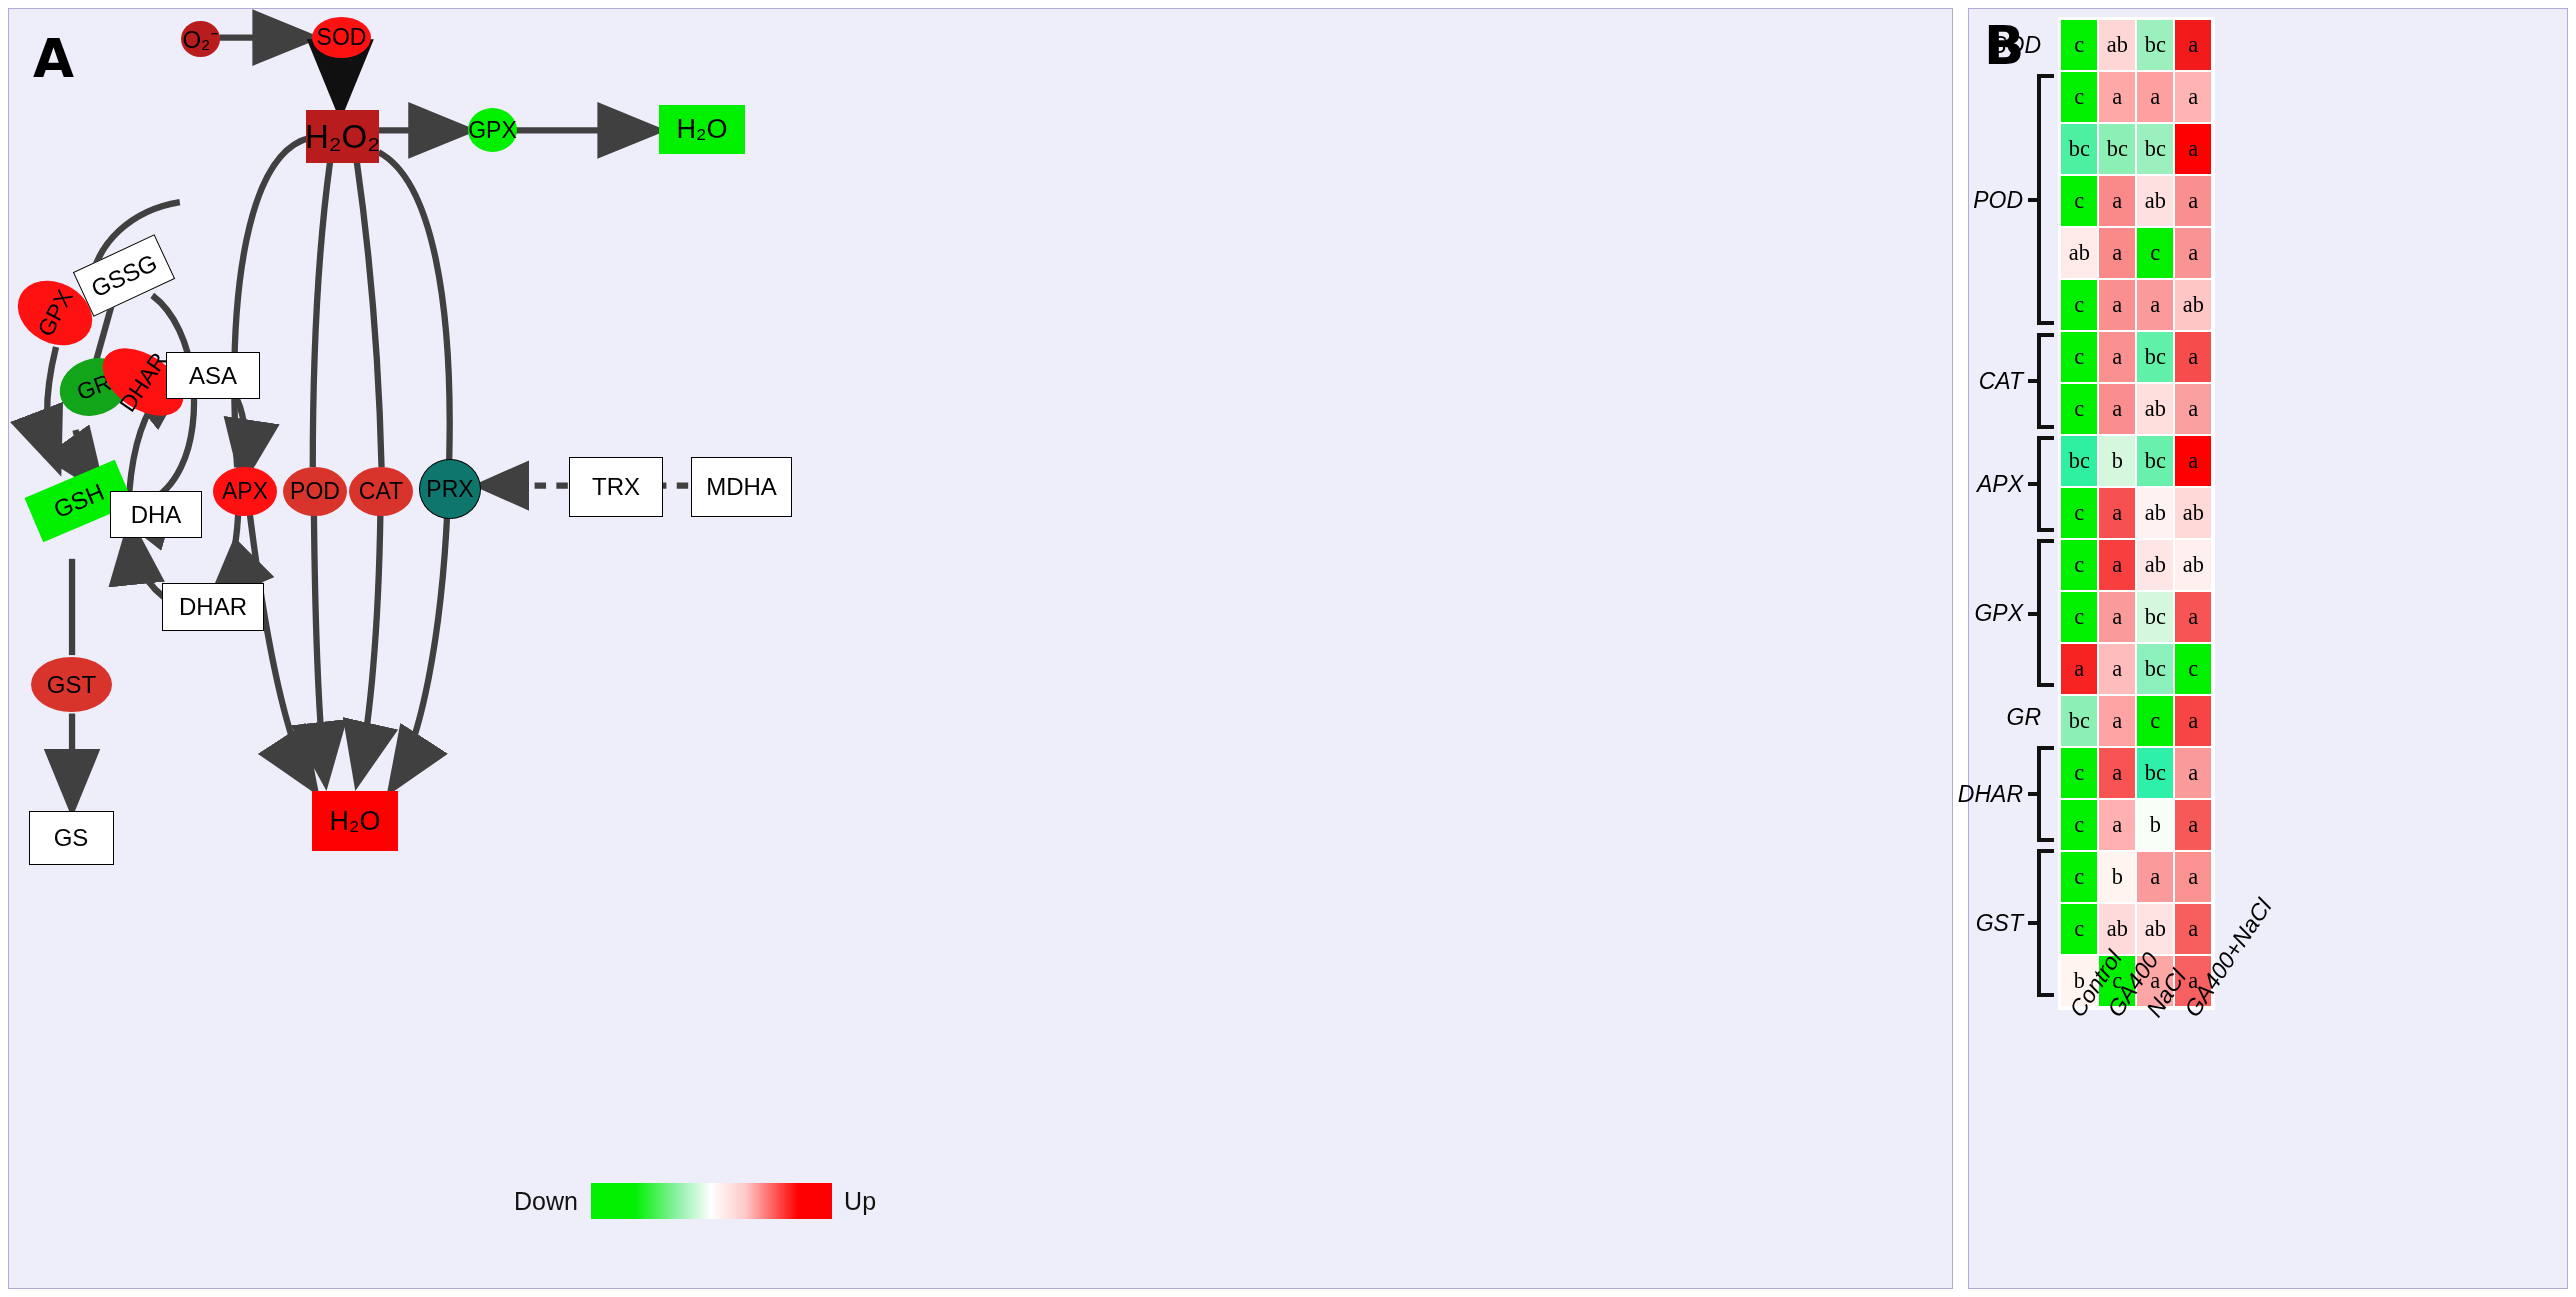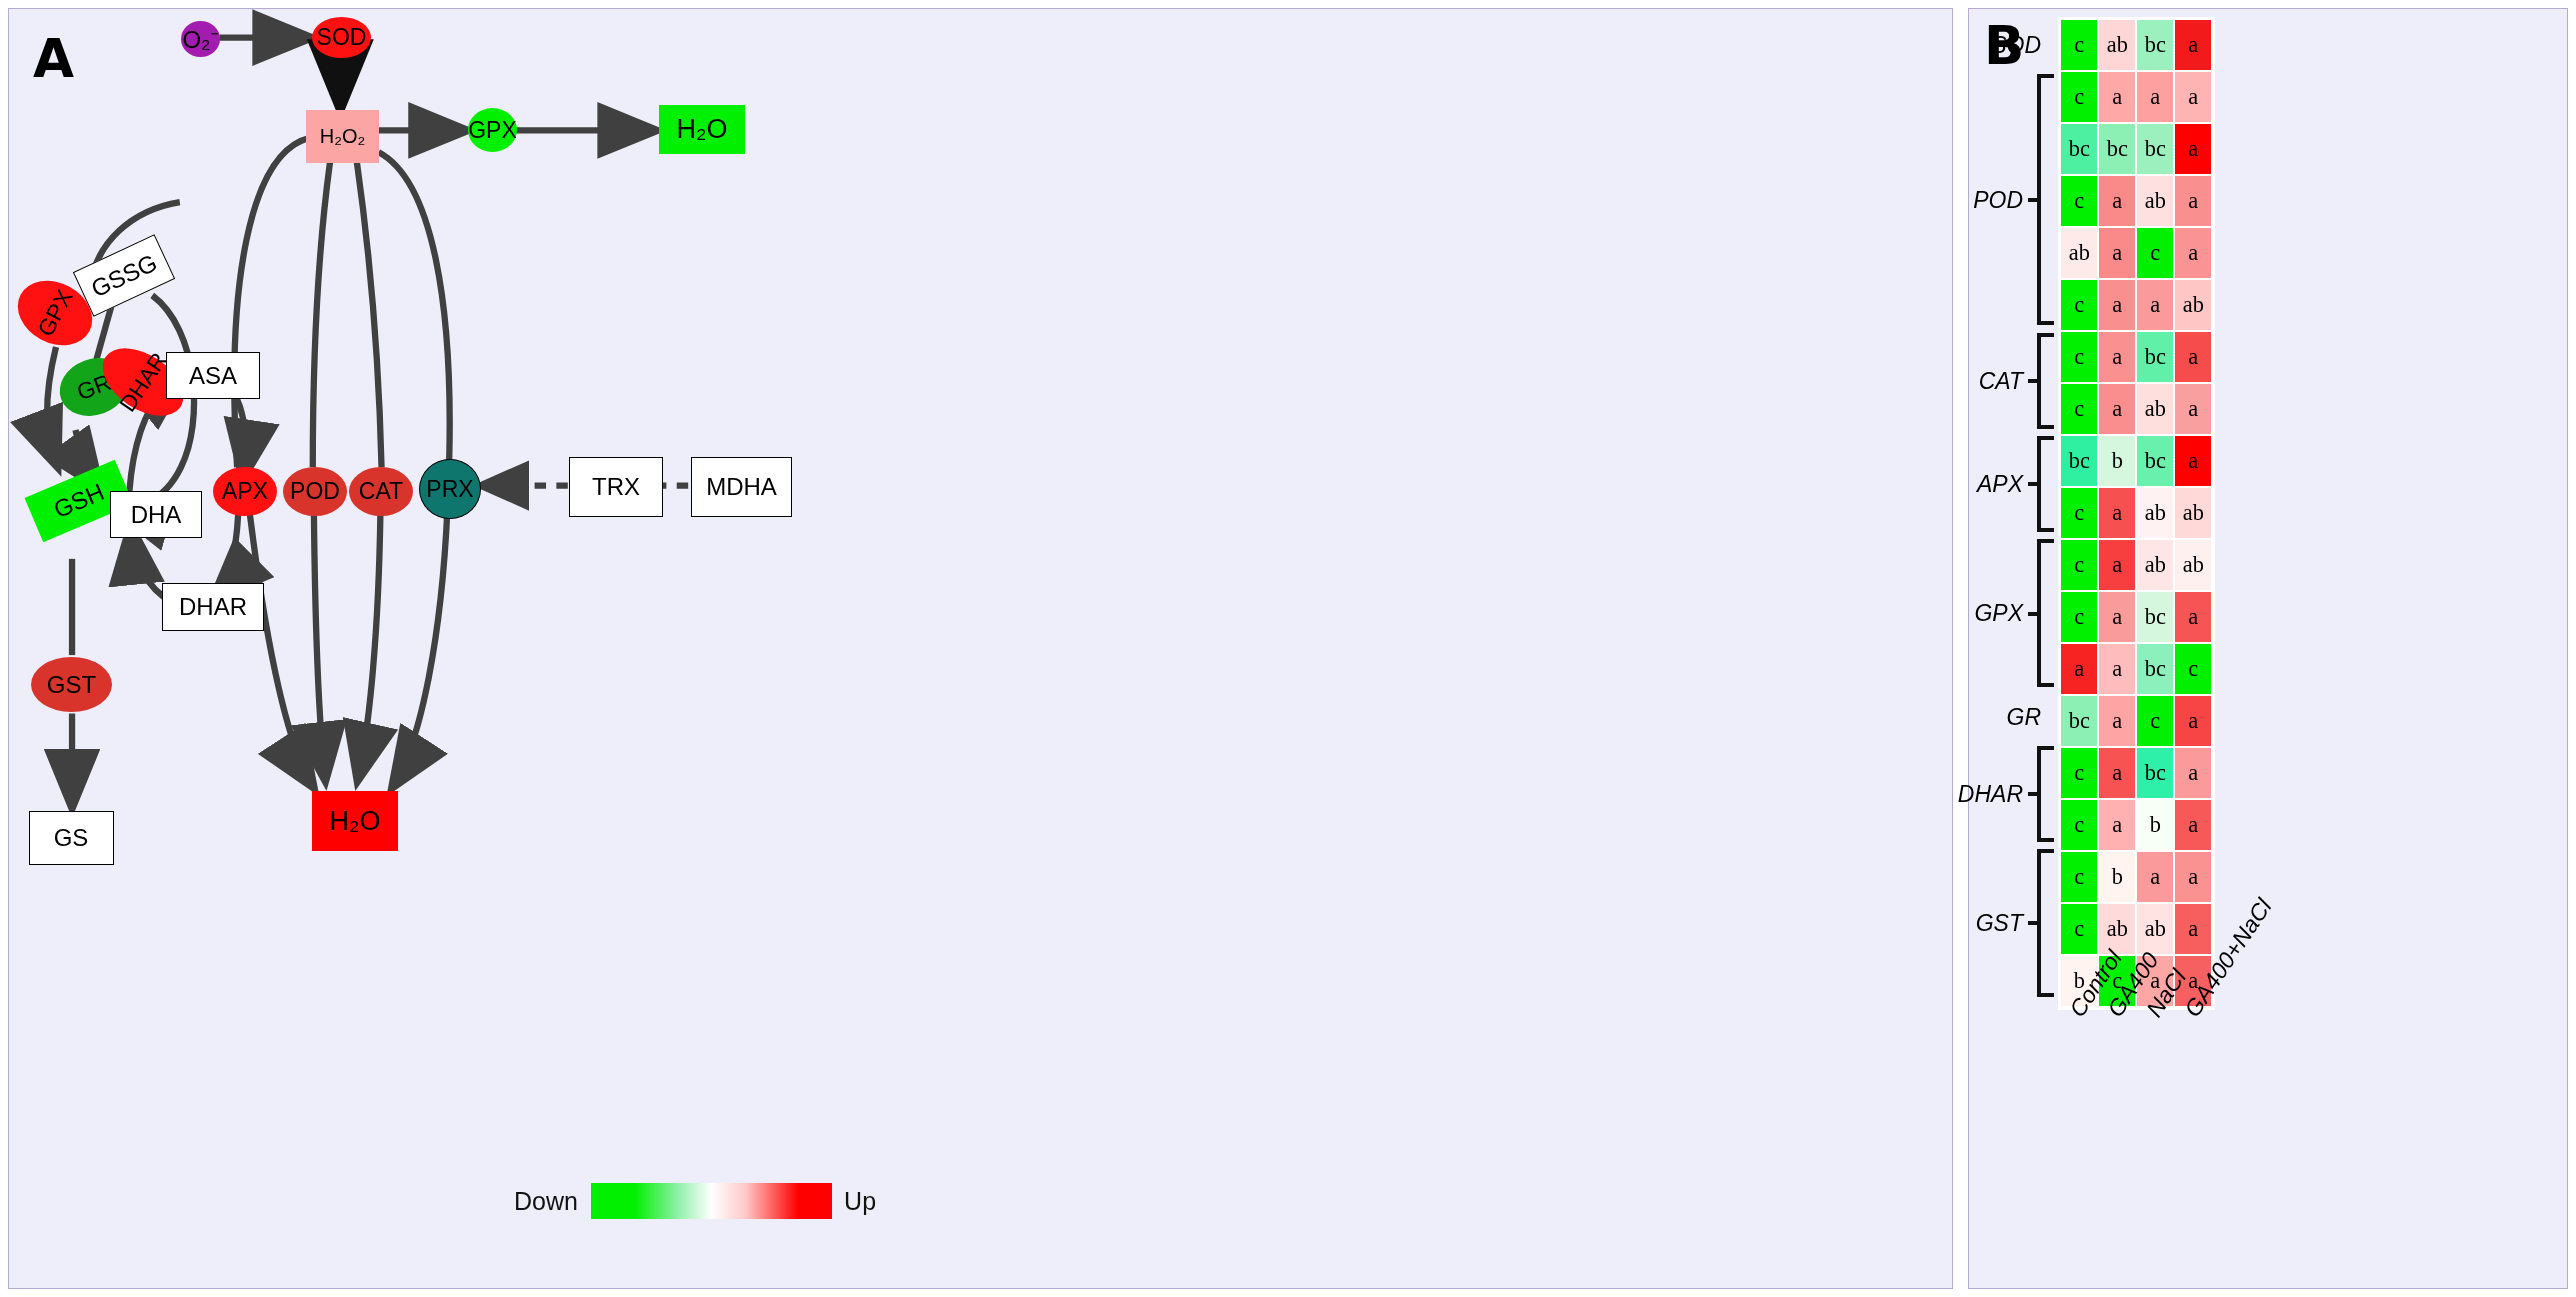--- a/index.html
+++ b/index.html
@@ -112,29 +112,29 @@
 
         <path d="M765,872 C755,1090 720,1280 668,1360" marker-end="url(#ah)"></path>
       </g>
 
       <g fill="none" stroke="#404040" stroke-width="11" stroke-dasharray="20 18" stroke-linecap="butt">
         <path d="M975,832 L825,832" marker-end="url(#ahd)"></path>
         <path d="M1185,832 L1035,832"></path>
       </g>
     </svg>
 
-    <div class="node ell" style="left:172px;top:11.5px;width:39px;height:36px;background:#a21caf;font-size:24px;">
+    <div class="node ell" style="left:172px;top:11.5px;width:39px;height:36px;background:#b91c1c;font-size:24px;">
       <span class="lbl">O₂⁻</span>
       </div>
 
     <div class="node ell" style="left:303px;top:8px;width:59px;height:41px;background:#ff1111;font-size:23px;">
       <span class="lbl">SOD</span>
       </div>
 
-    <div class="node" style="left:297px;top:101px;width:73px;height:53px;background:#fca5a5;font-size:20px;">
+    <div class="node" style="left:297px;top:101px;width:73px;height:53px;background:#b91c1c;font-size:33px;">
       <span class="lbl">H₂O₂</span>
       </div>
 
     <div class="node ell" style="left:459px;top:99px;width:49px;height:44px;background:#00f000;font-size:23px;">
       <span class="lbl">GPX</span>
       </div>
 
     <div class="node" style="left:650px;top:96px;width:86px;height:49px;background:#00f000;font-size:27px;">
       <span class="lbl">H₂O</span>
       </div>

